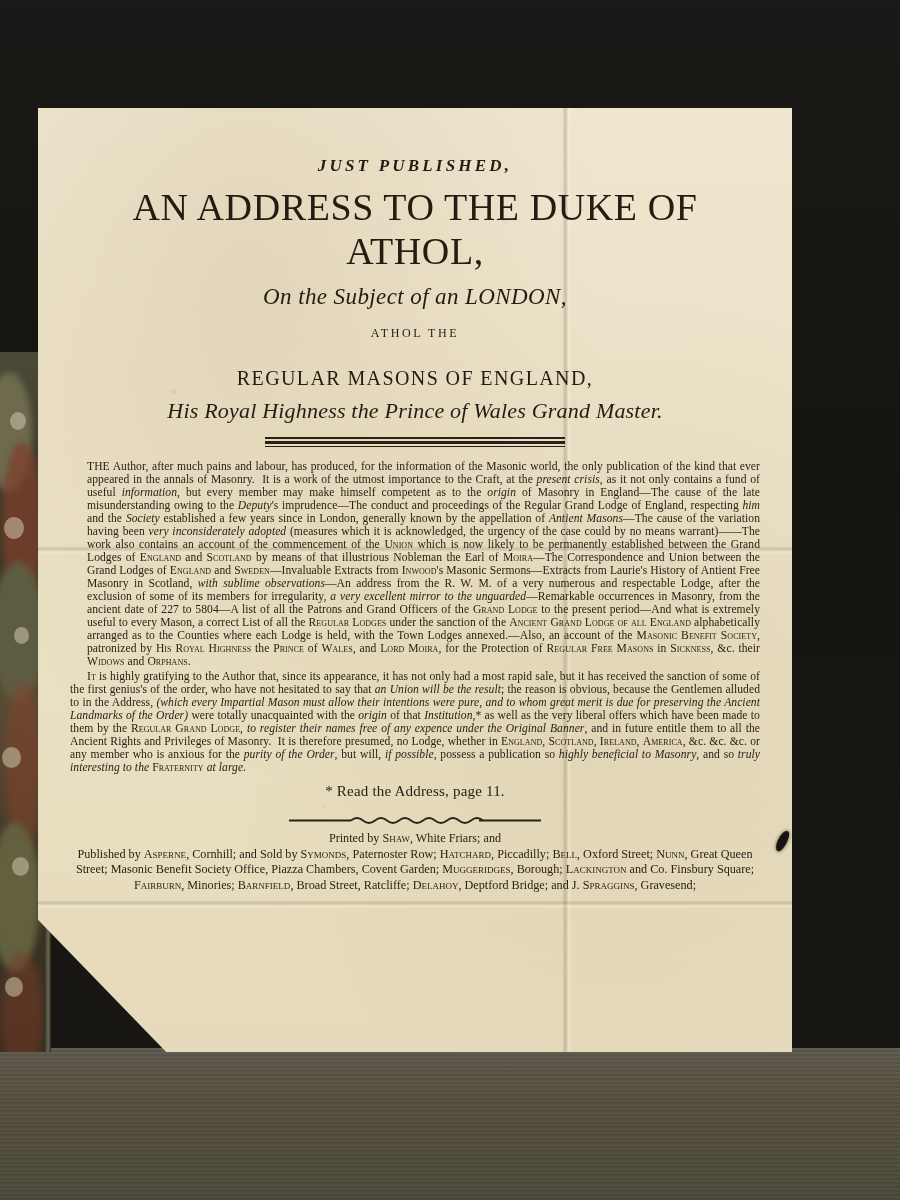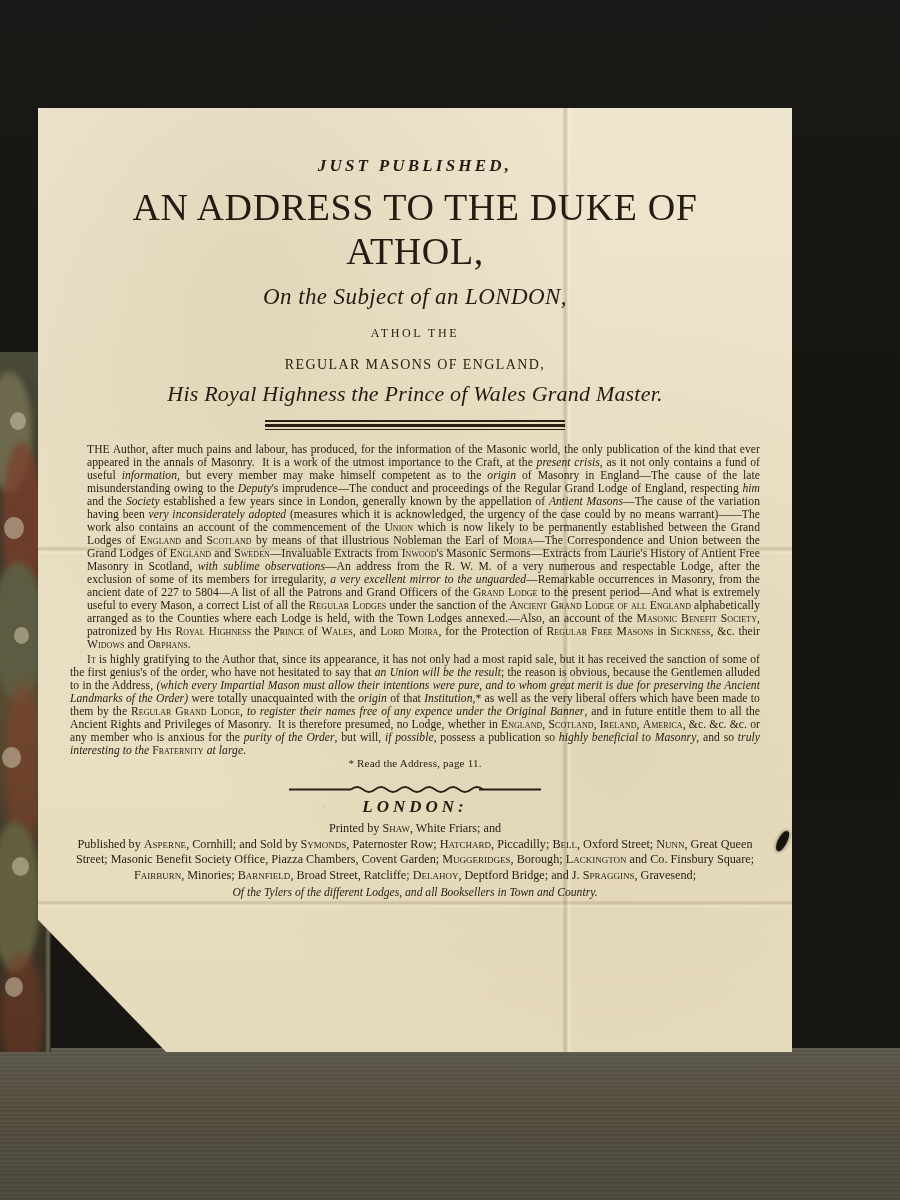--- a/index.html
+++ b/index.html
@@ -59,36 +59,36 @@
 
   
   .page{position:absolute;left:0;right:0;top:0;bottom:0;padding:0 32px;box-sizing:border-box;color:#241c12;}
   .c{text-align:center;}
   .sc{font-variant:small-caps;}
 
   .just-pub{margin-top:48px;font-style:italic;font-size:17px;letter-spacing:3.2px;font-weight:600;}
   .t-main{margin-top:9px;font-size:38px;letter-spacing:.6px;font-weight:400;}
   .t-sub{margin-top:11px;font-style:italic;font-size:23px;letter-spacing:.4px;}
   .t-with{margin-top:16px;font-size:12px;letter-spacing:2.6px;}
-  .t-reg{margin-top:16px;font-size:14px;letter-spacing:1.4px;}
+  .t-reg{margin-top:26px;font-size:20px;letter-spacing:1.4px;}
   .t-hrh{margin-top:8px;font-style:italic;font-size:22px;letter-spacing:.2px;}
 
   .rule-pair{margin:0 auto;width:300px;}
   .rule-pair .r1{height:2px;background:#2a2015;}
   .rule-pair .r2{height:1px;background:#2a2015;margin-top:2px;}
   .byline{font-size:14px;letter-spacing:1.7px;margin:7px 0 7px;}
 
   .body{margin-top:13px;font-size:11.6px;line-height:13px;text-align:justify;color:#2b2117;
         letter-spacing:.06px;}
   .body p{margin:0;text-indent:0;}
   .body p.p2{margin-top:2px;text-indent:17px;}
   .body i{font-style:italic;}
   .drop{padding-left:17px;}
 
-  .footnote{font-size:11px;text-align:center;letter-spacing:.2px;}
+  .footnote{margin-top:9px;font-size:15px;text-align:center;letter-spacing:.2px;}
 
   
   .orn{margin:14px auto 0;width:252px;height:13px;position:relative;}
   .orn svg{display:block;}
 
   .london{margin-top:1px;font-style:italic;font-size:17px;letter-spacing:4px;font-weight:600;}
   .imprint{margin-top:4px;font-size:12.2px;line-height:15.6px;text-align:center;color:#2b2117;}
   .imprint .ln{white-space:normal;}
   .tylers{margin-top:3px;font-style:italic;font-size:11.6px;text-align:center;}
 </style>
@@ -153,23 +153,21 @@
     <div class="footnote">* Read the Address, page 11.</div>
 
     <div class="orn">
       <svg width="252" height="13" viewBox="0 0 252 13">
         <path d="M0 6.5 H62" stroke="#2a2015" stroke-width="2" fill="none"></path>
         <path d="M190 6.5 H252" stroke="#2a2015" stroke-width="2" fill="none"></path>
         <path d="M62 6.5 q6 -5 12 0 t12 0 t12 0 t12 0 t12 0 t12 0 t12 0 t12 0 t12 0 t12 0 t12 0" stroke="#2a2015" stroke-width="1.7" fill="none"></path>
       </svg>
     </div>
 
-    <div class="c london">LONDON:</div>
 
     <div class="imprint">
       <div class="ln">Printed by <span class="sc">Shaw</span>, White Friars; and</div>
       <div class="ln">Published by <span class="sc">Asperne</span>, Cornhill; and Sold by <span class="sc">Symonds</span>, Paternoster Row; <span class="sc">Hatchard</span>, Piccadilly; <span class="sc">Bell</span>, Oxford Street; <span class="sc">Nunn</span>, Great Queen Street; Masonic Benefit Society Office, Piazza Chambers, Covent Garden; <span class="sc">Muggeridges</span>, Borough; <span class="sc">Lackington</span> and Co. Finsbury Square; <span class="sc">Fairburn</span>, Minories; <span class="sc">Barnfield</span>, Broad Street, Ratcliffe; <span class="sc">Delahoy</span>, Deptford Bridge; and J. <span class="sc">Spraggins</span>, Gravesend;</div>
     </div>
 
-    <div class="tylers">Of the Tylers of the different Lodges, and all Booksellers in Town and Country.</div>
 
   </div>
 </div>
 
 </body></html>

